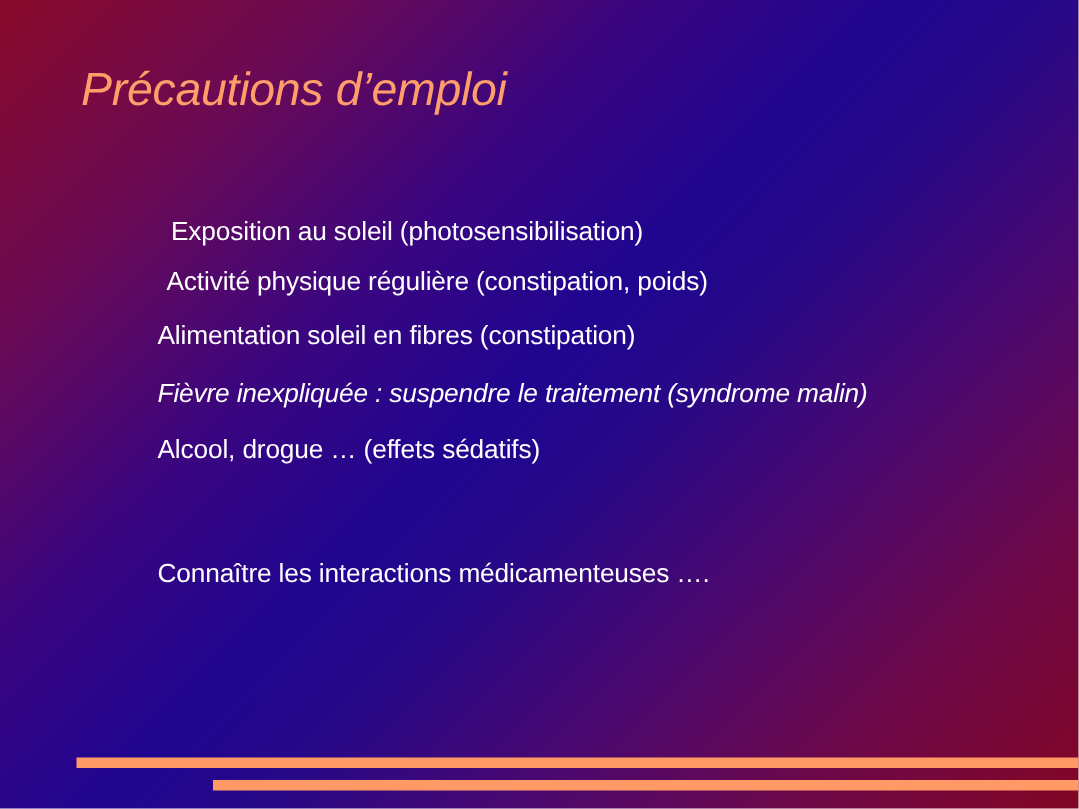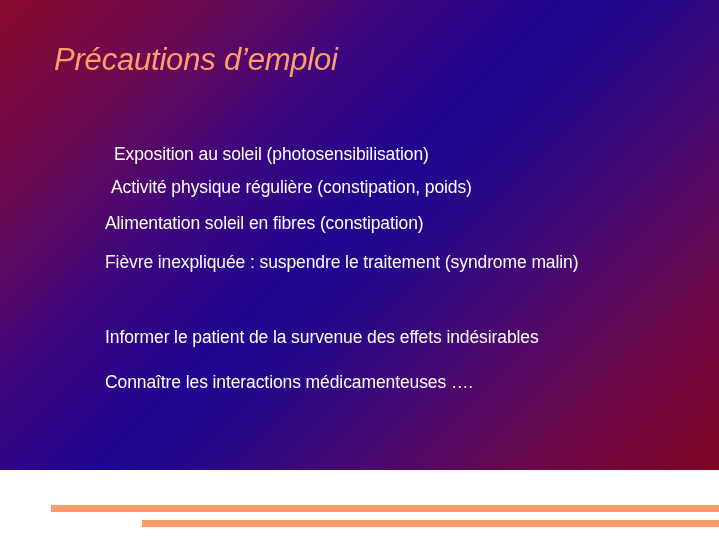--- a/index.html
+++ b/index.html
@@ -10,21 +10,21 @@
       width: 719px;
       height: 539px;
       overflow: hidden;
       position: relative;
       font-family: "Liberation Sans", sans-serif;
     }
     .slide {
       position: absolute;
       left: 0; top: 0;
       width: 719px;
-      height: 470px;
+      height: 539px;
       background: linear-gradient(135deg,
         #8a0a2a 0%,
         #6a0a55 18%,
         #3a0580 34%,
         #1f0590 48%,
         #260888 56%,
         #4a0870 70%,
         #6e0848 85%,
         #820624 100%);
     }
@@ -53,19 +53,19 @@
   </style>
 </head>
 <body>
 
 <div class="slide">
   <div class="title">Précautions d’emploi</div>
 
   <div class="item" style="left:114px; top:144px;">Exposition au soleil (photosensibilisation)</div>
   <div class="item" style="left:111px; top:177px;">Activité physique régulière (constipation, poids)</div>
   <div class="item" style="left:105px; top:213px;">Alimentation soleil en fibres (constipation)</div>
-  <div class="item" style="left:105px; top:252px;">Fièvre inexpliquée : suspendre le traitement (syndrome malin)</div>
-  <div class="item" style="left:105px; top:327px;">Informer le patient de la survenue des effets indésirables</div>
+  <div class="item" style="left:105px; top:252px;font-style:italic;">Fièvre inexpliquée : suspendre le traitement (syndrome malin)</div>
+  <div class="item" style="left:105px; top:289px;">Alcool, drogue … (effets sédatifs)</div>
   <div class="item" style="left:105px; top:372px;">Connaître les interactions médicamenteuses ….</div>
 
   <div class="bar" style="left:51px; top:505px; width:668px;"></div>
   <div class="bar" style="left:142px; top:520px; width:577px;"></div>
 </div>
 
 </body></html>

